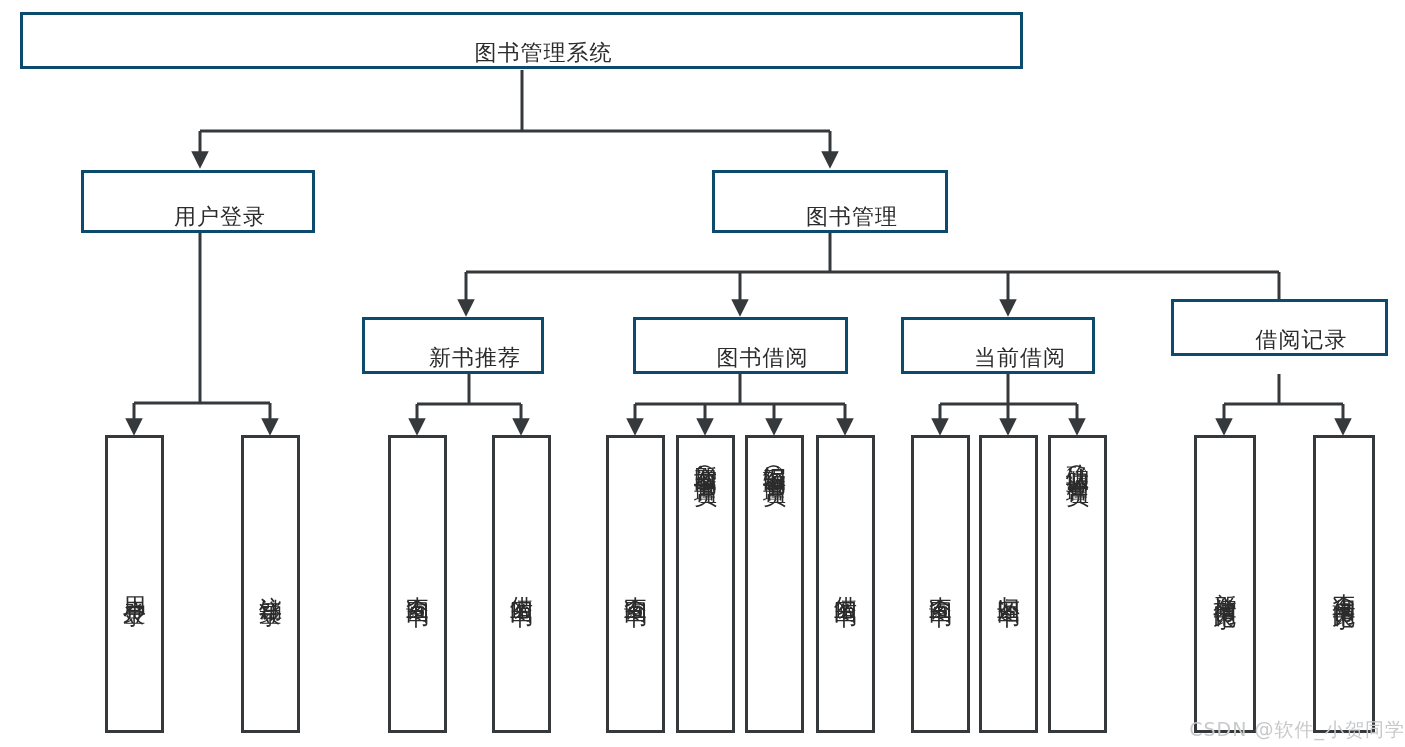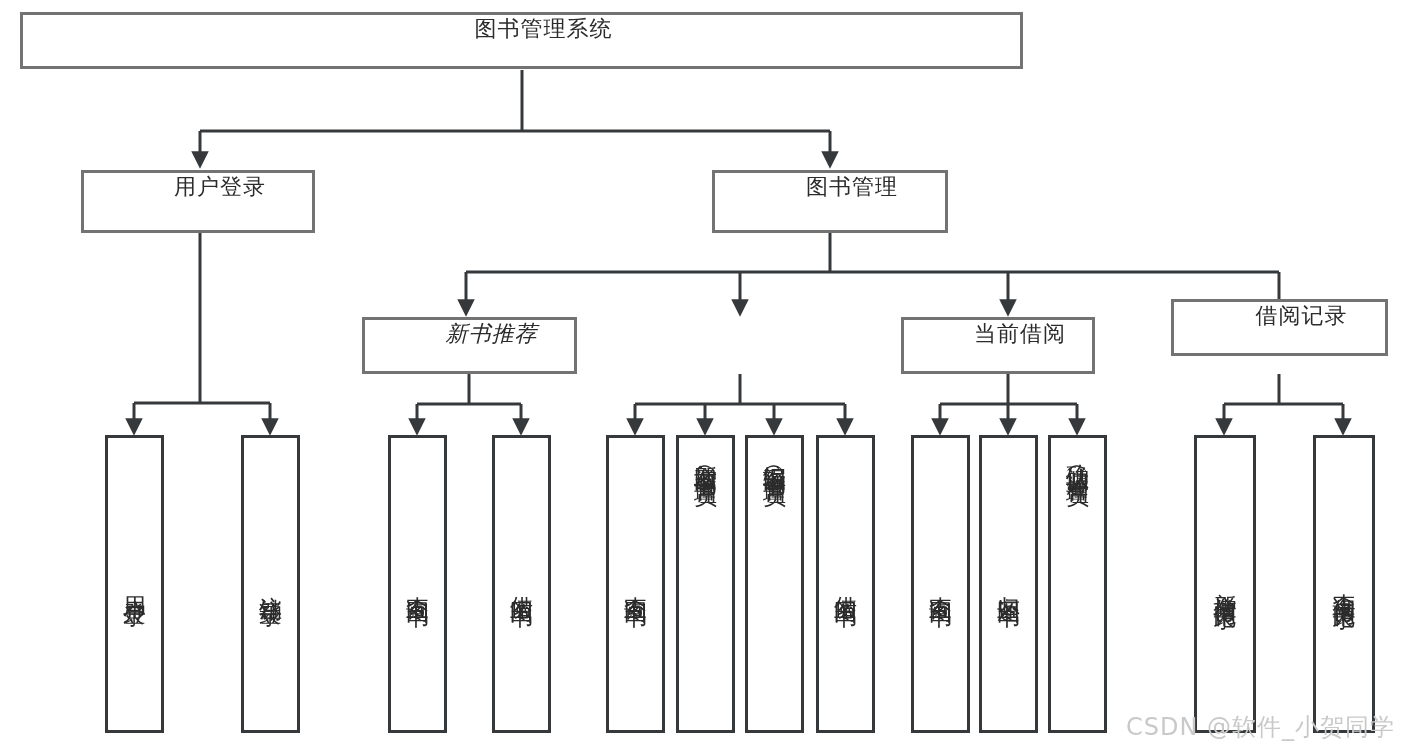--- a/index.html
+++ b/index.html
@@ -11,23 +11,23 @@
     overflow:hidden;
     position:relative;
   }
   #canvas{position:absolute;left:0;top:0;width:1405px;height:747px;}
   svg.edges{position:absolute;left:0;top:0;width:1405px;height:747px;pointer-events:none;}
 
   .node{
     position:absolute;
     box-sizing:border-box;
     background:#ffffff;
-    border:3px solid #737373;
+    border:3px solid #0c4a6e;
     display:flex;
-    align-items:flex-start;
+    align-items:flex-end;
     justify-content:center;
     color:#2b2b2b;
     padding-left:44px;
   }
   .node .lbl{
     font-size:22px;
     line-height:1.25;
     letter-spacing:1px;
     white-space:nowrap;
   }
@@ -49,23 +49,23 @@
     font-size:23px;
     line-height:1.08;
     letter-spacing:3px;
     color:#2b2b2b;
     white-space:nowrap;
   }
   .leaf.center-v{align-items:center;padding-top:0;}
 
   .watermark{
     position:absolute;
-    right:10px;
+    right:0;
     bottom:4px;
-    font-size:24px;
+    font-size:19px;
     color:#c9c9c9;
     letter-spacing:1px;
     white-space:nowrap;
     user-select:none;
   }
 </style>
 </head>
 <body>
 
 <div id="canvas">
@@ -125,24 +125,27 @@
   </div>
 
   <div class="node" style="left:81px;top:170px;width:234px;height:63px;">
     <span class="lbl">用户登录</span>
   </div>
 
   <div class="node" style="left:712px;top:170px;width:236px;height:63px;">
     <span class="lbl">图书管理</span>
   </div>
 
-  <div class="node" style="left:362px;top:317px;width:215px;height:57px;font-style:italic;">
+  <div class="node" style="left:362px;top:317px;width:182px;height:57px;">
     <span class="lbl">新书推荐</span>
   </div>
 
+  <div class="node" style="left:633px;top:317px;width:215px;height:57px;">
+    <span class="lbl">图书借阅</span>
+  </div>
 
   <div class="node" style="left:901px;top:317px;width:194px;height:57px;">
     <span class="lbl">当前借阅</span>
   </div>
 
   <div class="node" style="left:1171px;top:299px;width:217px;height:57px;">
     <span class="lbl">借阅记录</span>
   </div>
 
   <div class="leaf center-v" style="left:105px;top:435px;width:59px;height:298px;">

